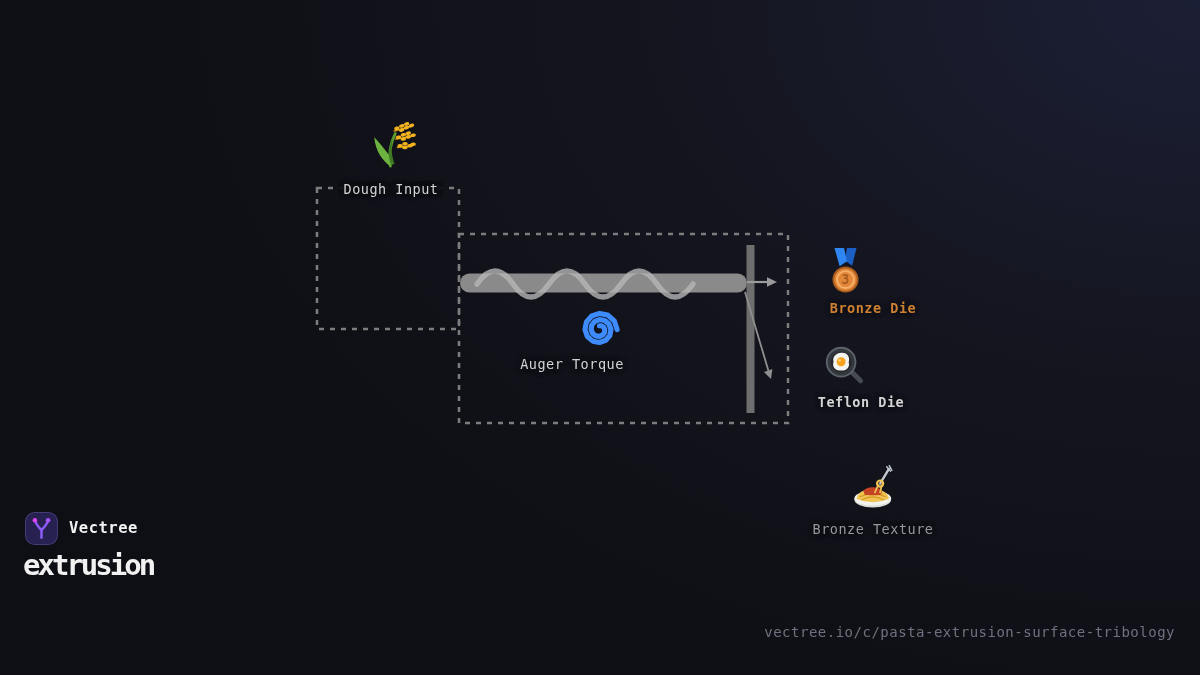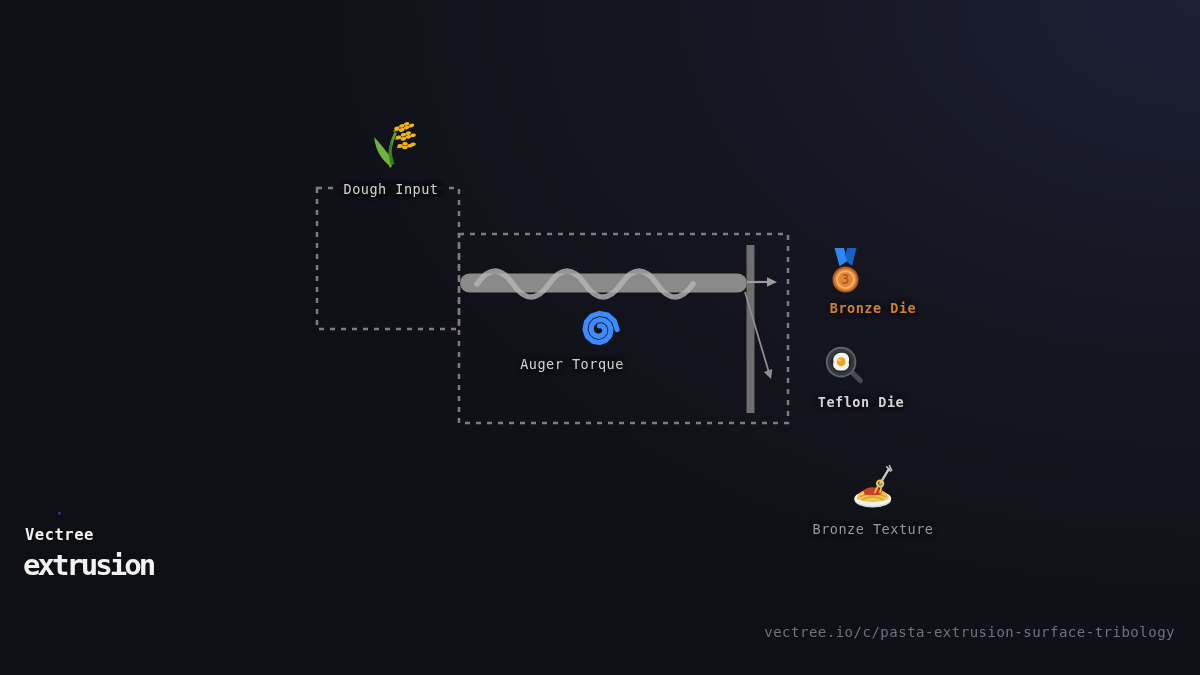--- a/index.html
+++ b/index.html
@@ -19,21 +19,21 @@
     white-space: nowrap;
     color: #d4d4d4;
     text-shadow: 0 0 5px #0c0d12, 0 0 5px #0c0d12;
     letter-spacing: 0.5px;
   }
   .node-label.backed { background: rgba(14,15,20,0.92); padding: 0 5px; }
   .node-label.bold { font-weight: bold; }
   .node-label.bronze { color: #cd8032; }
   .node-label.dim { color: #94989e; }
   #diagram-svg { left: 0; top: 0; }
-  .footer-brand-row { left: 25px; top: 512px; height: 32px; display: flex; align-items: center; gap: 11px; flex-direction: column; }
+  .footer-brand-row { left: 25px; top: 512px; height: 32px; display: flex; align-items: center; gap: 11px; }
   .brand-name { font-size: 15.5px; font-weight: bold; color: #f2f2f2; letter-spacing: 0.5px; }
   .page-title {
     left: 23px; top: 549px; width: 820px;
     font-size: 29px; font-weight: bold; letter-spacing: -3px;
     line-height: 32.5px; color: #f1f1f1; white-space: nowrap;
   }
   .footer-url {
     right: 25px; top: 624px;
     font-size: 14px; color: #6e7280; letter-spacing: 0.5px;
   }

